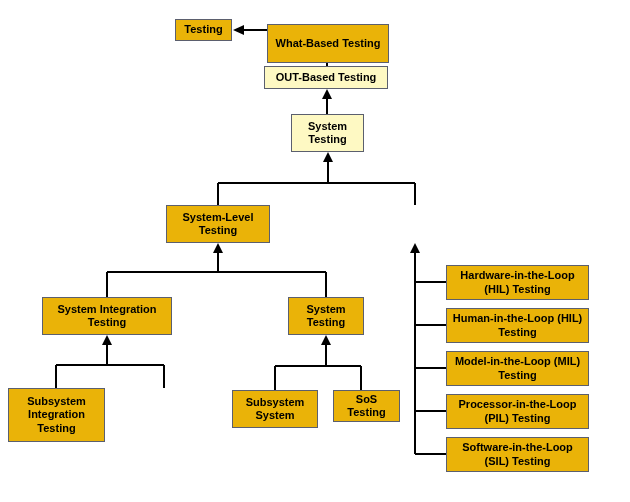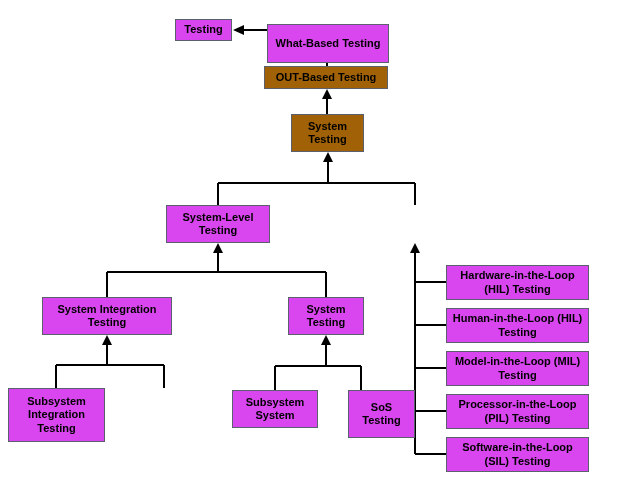--- a/index.html
+++ b/index.html
@@ -12,29 +12,29 @@
     overflow: hidden;
   }
   #lines { position: absolute; left: 0; top: 0; width: 630px; height: 502px; }
   .node {
     position: absolute;
     box-sizing: border-box;
     display: flex;
     align-items: center;
     justify-content: center;
     text-align: center;
-    background: #d946ef;
+    background: #eab308;
     border: 1px solid #5b5f6e;
     font-weight: bold;
     font-size: 11px;
     line-height: 1.2;
     color: #000000;
     padding: 1px 2px;
   }
-  .node.highlight { background: #a16207; }
+  .node.highlight { background: #fef9c3; }
 </style>
 </head>
 <body>
 
 <div id="canvas">
 
   <svg id="lines" width="630" height="502" viewBox="0 0 630 502" stroke="#000000" stroke-width="2" fill="#000000">
 
     <line x1="267" y1="30" x2="242" y2="30"></line>
     <polygon points="233,30 244,25 244,35" stroke="none"></polygon>
@@ -91,21 +91,21 @@
 
   <div class="node" style="left:42px; top:297px; width:130px; height:38px">System Integration Testing</div>
 
   <div class="node" style="left:288px; top:297px; width:76px; height:38px">System Testing</div>
 
   <div class="node" style="left:8px; top:388px; width:97px; height:54px">Subsystem Integration Testing</div>
 
 
   <div class="node" style="left:232px; top:390px; width:86px; height:38px">Subsystem System</div>
 
-  <div class="node" style="left:348px; top:390px; width:67px; height:48px">SoS Testing</div>
+  <div class="node" style="left:333px; top:390px; width:67px; height:32px">SoS Testing</div>
 
   <div class="node" style="left:446px; top:265px; width:143px; height:35px">Hardware-in-the-Loop (HIL) Testing</div>
 
   <div class="node" style="left:446px; top:308px; width:143px; height:35px">Human-in-the-Loop (HIL) Testing</div>
 
   <div class="node" style="left:446px; top:351px; width:143px; height:35px">Model-in-the-Loop (MIL) Testing</div>
 
   <div class="node" style="left:446px; top:394px; width:143px; height:35px">Processor-in-the-Loop (PIL) Testing</div>
 
   <div class="node" style="left:446px; top:437px; width:143px; height:35px">Software-in-the-Loop (SIL) Testing</div>

